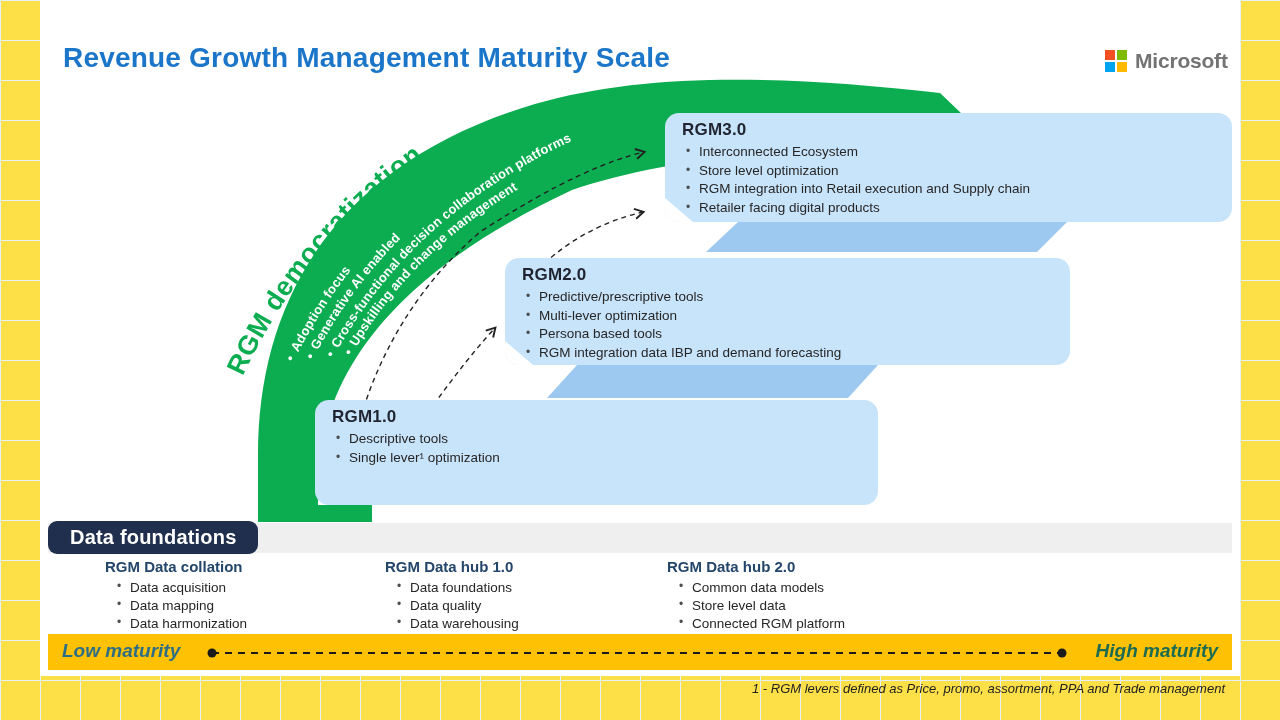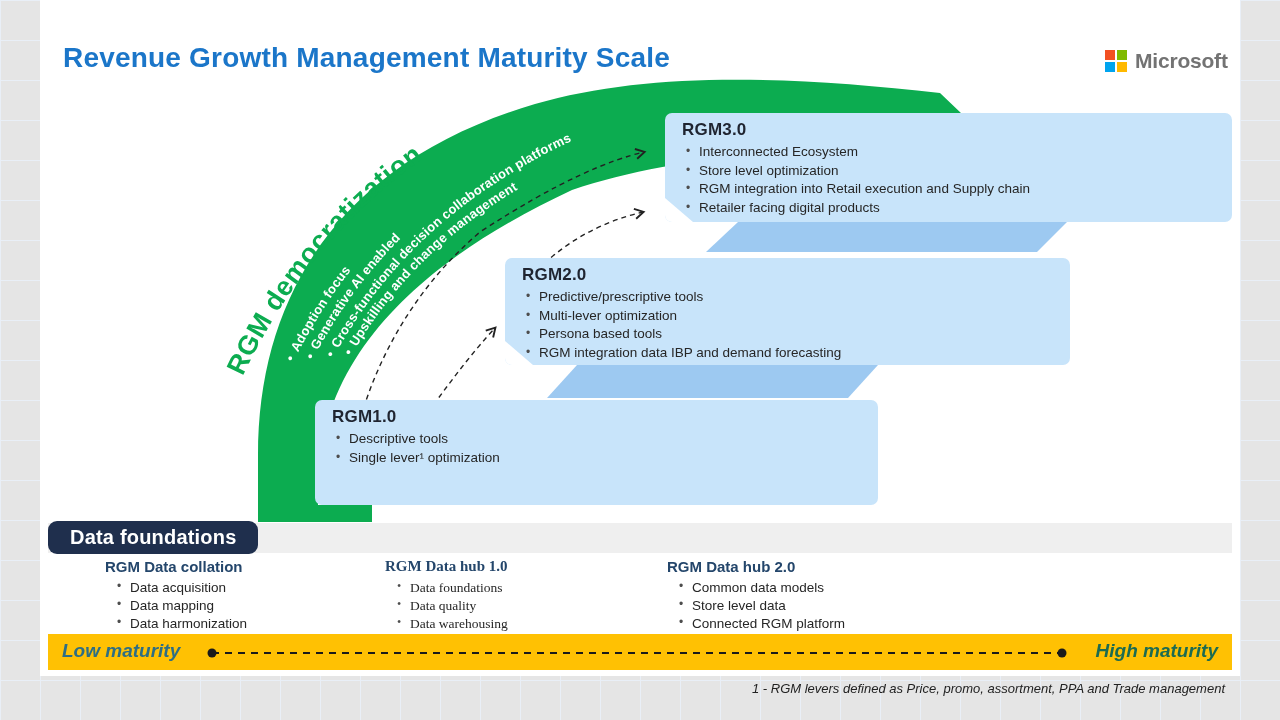--- a/index.html
+++ b/index.html
@@ -1,38 +1,38 @@
 <!DOCTYPE html>
 <html><head>
 <meta charset="utf-8">
 <style>
   html,body{margin:0;padding:0;}
   body{font-family:"Liberation Sans","DejaVu Sans",sans-serif;background:#fff;}
-  .stage{position:relative;width:1280px;height:720px;overflow:hidden;background:#e5e5e5;}
+  .stage{position:relative;width:1280px;height:720px;overflow:hidden;background:#fde047;}
 
   
   .grid-layer{position:absolute;inset:0;
     background-image:linear-gradient(to right,#e9eff7 1px,transparent 1px),
                      linear-gradient(to bottom,#e9eff7 1px,transparent 1px);
     background-size:40px 40px;}
   .slide-card{position:absolute;left:40px;top:0;width:1200px;height:676px;background:#fff;}
 
   .page-title{position:absolute;left:63px;top:42px;font-size:28px;font-weight:700;
     color:#1b76c9;letter-spacing:.2px;z-index:5;}
 
   
   .ms-logo{position:absolute;left:1105px;top:49px;display:flex;align-items:center;z-index:5;}
   .ms-squares{display:grid;grid-template-columns:10px 10px;grid-template-rows:10px 10px;gap:2px;}
   .sq1{background:#f25022}.sq2{background:#7fba00}.sq3{background:#00a4ef}.sq4{background:#ffb900}
   .ms-name{margin-left:8px;font-size:21px;font-weight:600;color:#737373;letter-spacing:-.2px;}
 
   .arc-svg{position:absolute;inset:0;z-index:2;}
 
   
-  .stage-box{position:absolute;background:#c8e4fa;border-radius:7px;overflow:hidden;z-index:3;
+  .stage-box{position:absolute;background:#c8e4fa;border-radius:14px;overflow:hidden;z-index:3;
     padding:7px 10px 0 17px;box-sizing:border-box;}
   .stage-box h3{margin:0;font-size:17px;font-weight:700;color:#1f2430;letter-spacing:.2px;}
   .stage-box ul{list-style:none;margin:3px 0 0 2px;padding:0;}
   .stage-box li{position:relative;font-size:13.5px;color:#262626;line-height:1.38;padding-left:15px;}
   .stage-box li::before{content:"•";position:absolute;left:2px;top:0;color:#4d4d4d;font-size:12px;}
   .bevel::after{content:"";position:absolute;left:0;bottom:0;width:0;height:0;
     border-bottom:24px solid #fff;border-right:28px solid transparent;}
   #box-rgm3{left:665px;top:113px;width:567px;height:109px;}
   #box-rgm2{left:505px;top:258px;width:565px;height:107px;}
   #box-rgm1{left:315px;top:400px;width:563px;height:105px;}
@@ -40,21 +40,21 @@
   
   .df-strip{position:absolute;left:48px;top:523px;width:1184px;height:30px;background:#efefef;z-index:3;}
   .df-label{position:absolute;left:48px;top:521px;width:210px;height:33px;background:#1f2f4d;
     border-radius:9px;color:#fff;font-size:20px;font-weight:700;line-height:33px;
     padding-left:22px;box-sizing:border-box;z-index:4;letter-spacing:.2px;}
   .df-col{position:absolute;top:558px;z-index:3;}
   .df-col h4{margin:0;font-size:15px;font-weight:700;color:#24466b;}
   .df-col ul{list-style:none;margin:4px 0 0 12px;padding:0;}
   .df-col li{position:relative;font-size:13.5px;color:#262626;line-height:1.32;padding-left:13px;}
   .df-col li::before{content:"•";position:absolute;left:0;top:0;color:#4d4d4d;font-size:12px;}
-  #df-col1{left:105px;} #df-col2{left:385px;font-family:Liberation Serif, serif;} #df-col3{left:667px;} #df-col4{left:945px;}
+  #df-col1{left:105px;} #df-col2{left:385px;} #df-col3{left:667px;} #df-col4{left:945px;}
   #df-col4 li{width:200px;}
 
   
   .maturity-bar{position:absolute;left:48px;top:634px;width:1184px;height:36px;background:#ffc103;z-index:3;font-style:italic;}
   .mat-low{position:absolute;left:14px;top:6px;font-size:19px;font-weight:700;color:#2e6e84;}
   .mat-high{position:absolute;right:14px;top:6px;font-size:19px;font-weight:700;color:#1c6b51;padding-left:20px;}
   .mat-axis{position:absolute;left:0;top:0;}
 
   .footnote{position:absolute;right:55px;top:681px;font-size:13px;font-style:italic;
     color:#222;z-index:3;}

